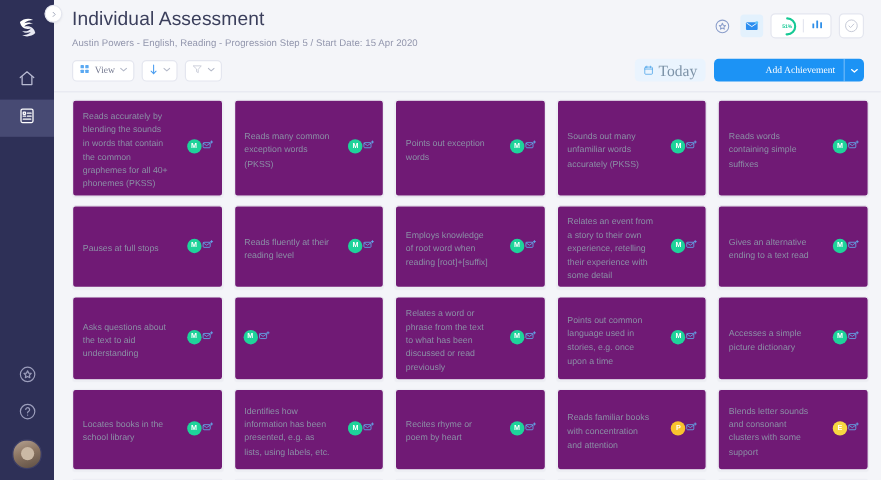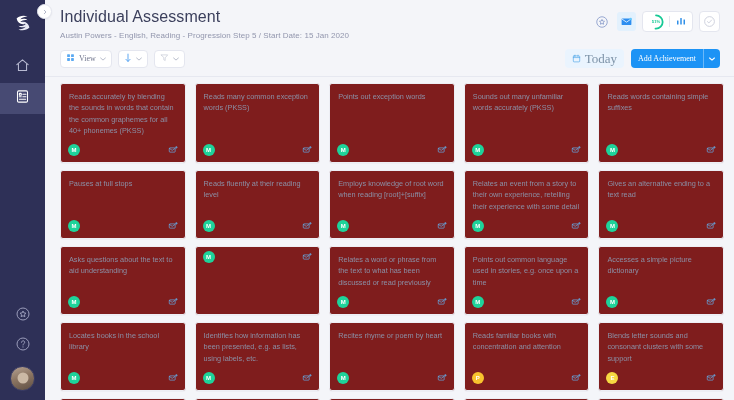--- a/index.html
+++ b/index.html
@@ -91,37 +91,38 @@
   .today-btn {
     height: 19px; background: #eaf4fe; border-radius: 4px; display: flex;
     align-items: center; gap: 4px; padding: 0 7px; font-size: 13px;
     color: #7d93a8; cursor: pointer;
   }
   .add-btn {
     height: 19px; background: #1c93f5; border-radius: 4px; display: flex;
     align-items: center; color: #fff; font-size: 8px; cursor: pointer;
     overflow: hidden;
   }
-  .add-btn .lbl { padding: 0 7px; }
+  .add-btn .lbl { padding: 0 7px; margin-left: 36px; }
   .add-btn .split { width:1px; height:19px; background: rgba(255,255,255,.35); }
   .add-btn .dd { padding: 0 5px; display:flex; align-items:center; }
 
   
   .hr { height: 1px; background: #e6e8f0; margin: 0; }
 
   
   .grid-area { flex: 1; overflow: hidden; padding: 6px 10px 0 15px; }
   .grid {
     display: grid; grid-template-columns: repeat(5, 1fr);
     column-gap: 9px; row-gap: 7px;
   }
   .card {
-    background: #7f1d1d; border-radius: 3px; border: 1px solid #edeef4;
-    display: flex; flex-direction: column; min-height: 68px;
+    background: #701a75; border-radius: 3px; border: 1px solid #edeef4;
+    display: flex; min-height: 68px;
     box-shadow: 0 1px 1px rgba(20,30,60,.03);
+    align-items: center;
   }
   .card-body { padding: 7px 8px 4px 8px; flex: 1; }
   .card-text { font-size: 7.3px; line-height: 1.55; color: #8b90a6; }
   .card-foot {
     display: flex; align-items: center; justify-content: space-between;
     padding: 3px 7px 5px 7px; height: 22px;
   }
   .badge {
     width: 12px; height: 12px; border-radius: 50%; color: #fff;
     font-size: 6px; font-weight: 700; display: flex;
@@ -188,21 +189,21 @@
 
       <svg width="6" height="6" viewBox="0 0 24 24" fill="none" stroke="#9aa0b5" stroke-width="3" stroke-linecap="round" stroke-linejoin="round">
           <path d="M9 5l7 7-7 7"></path>
         </svg>
     </div>
 
     <header class="header">
       <div class="hdr-top">
         <div>
           <div class="page-title">Individual Assessment</div>
-          <div class="page-sub">Austin Powers - English, Reading - Progression Step 5 / Start Date: 15 Jan 2020</div>
+          <div class="page-sub">Austin Powers - English, Reading - Progression Step 5 / Start Date: 15 Apr 2020</div>
         </div>
 
         <div class="hdr-icons">
           <div class="icn-btn">
             <svg width="14" height="14" viewBox="0 0 24 24" fill="none" stroke="#8b9ecb" stroke-width="1.5">
               <circle cx="12" cy="12" r="9"></circle>
               <path d="M12 7.6l1.35 2.8 3 .4-2.2 2.1.55 3-2.7-1.45L9.3 15.9l.55-3-2.2-2.1 3-.4z" stroke-linejoin="round"></path>
             </svg>
           </div>
           <div class="icn-btn filled">

